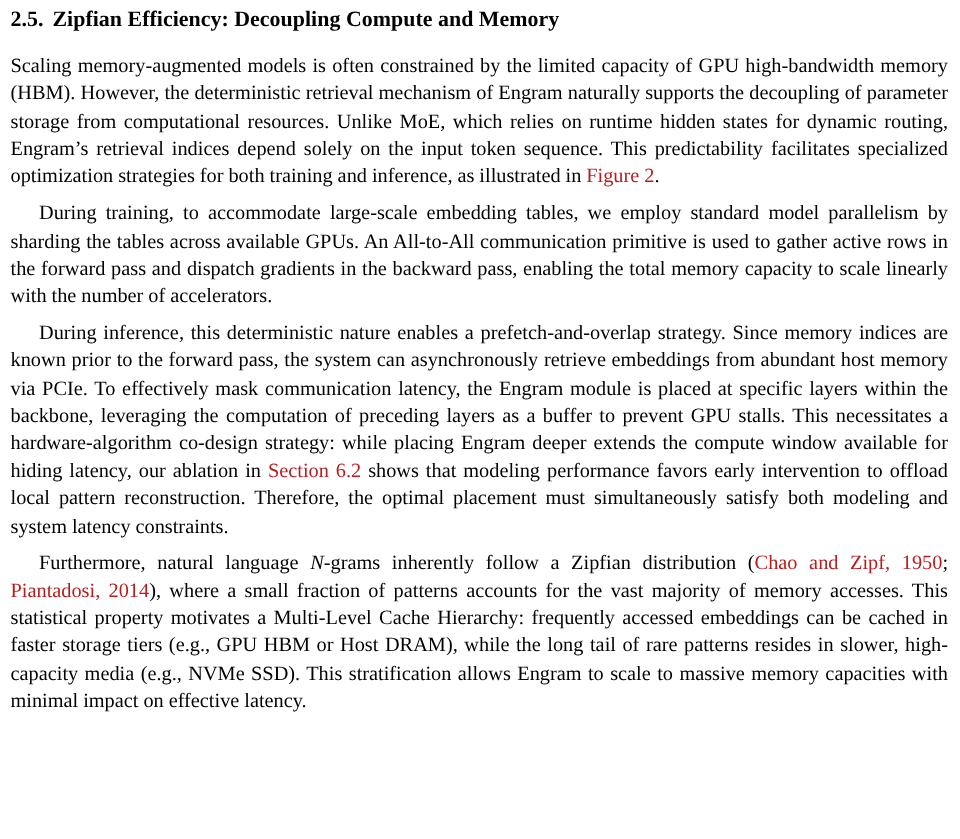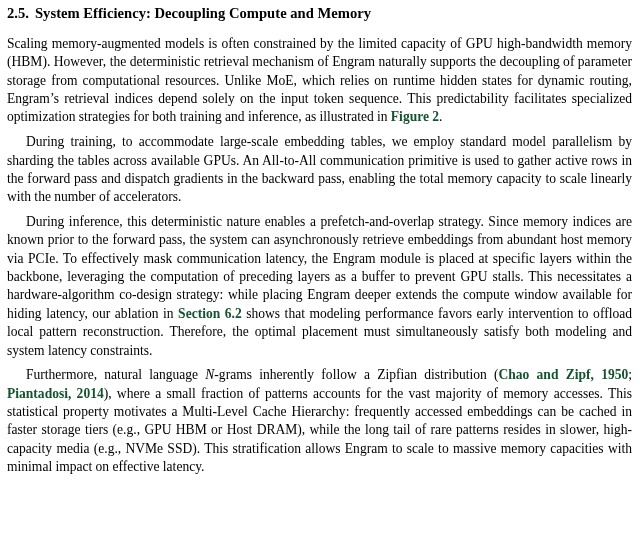--- a/index.html
+++ b/index.html
@@ -43,35 +43,34 @@
     hyphens: manual;
     word-spacing: -0.1px;
   }
   p.body.indent {
     text-indent: 19px;
   }
   p.body.last {
     margin-bottom: 4px;
   }
   a.ref {
-    color: #14532d;
+    color: #b91c1c;
     text-decoration: none;
-    font-weight: bold;
   }
   .ital {
     font-style: italic;
   }
 </style>
 </head>
 <body>
 
 <div class="page">
 
   <h2 class="section-heading">
-    <span class="num">2.5.</span><span>System Efficiency: Decoupling Compute and Memory</span>
+    <span class="num">2.5.</span><span>Zipfian Efficiency: Decoupling Compute and Memory</span>
   </h2>
 
   <div id="paras">
       <p class="body"><span>Scaling memory-augmented models is often constrained by the limited capacity of GPU high-bandwidth memory (HBM). However, the deterministic retrieval mechanism of Engram naturally supports the decoupling of parameter storage from computational resources. Unlike MoE, which relies on runtime hidden states for dynamic routing, Engram’s retrieval indices depend solely on the input token sequence. This predictability facilitates specialized optimization strategies for both training and inference, as illustrated in </span><a class="ref" href="#">Figure 2</a><span>.</span></p>
       <p class="body indent"><span>During training, to accommodate large-scale embedding tables, we employ standard model parallelism by sharding the tables across available GPUs. An All-to-All communication primitive is used to gather active rows in the forward pass and dispatch gradients in the backward pass, enabling the total memory capacity to scale linearly with the number of accelerators.</span></p>
       <p class="body indent"><span>During inference, this deterministic nature enables a prefetch-and-overlap strategy. Since memory indices are known prior to the forward pass, the system can asynchronously retrieve embeddings from abundant host memory via PCIe. To effectively mask communication latency, the Engram module is placed at specific layers within the backbone, leveraging the computation of preceding layers as a buffer to prevent GPU stalls. This necessitates a hardware-algorithm co-design strategy: while placing Engram deeper extends the compute window available for hiding latency, our ablation in </span><a class="ref" href="#">Section 6.2</a><span> shows that modeling performance favors early intervention to offload local pattern reconstruction. Therefore, the optimal placement must simultaneously satisfy both modeling and system latency constraints.</span></p>
       <p class="body indent last"><span>Furthermore, natural language </span><span class="ital">N</span><span>-grams inherently follow a Zipfian distribution (</span><a class="ref" href="#">Chao and Zipf, 1950</a><span>; </span><a class="ref" href="#">Piantadosi, 2014</a><span>), where a small fraction of patterns accounts for the vast majority of memory accesses. This statistical property motivates a Multi-Level Cache Hierarchy: frequently accessed embeddings can be cached in faster storage tiers (e.g., GPU HBM or Host DRAM), while the long tail of rare patterns resides in slower, high-capacity media (e.g., NVMe SSD). This stratification allows Engram to scale to massive memory capacities with minimal impact on effective latency.</span></p>
     </div>
 
 </div>

